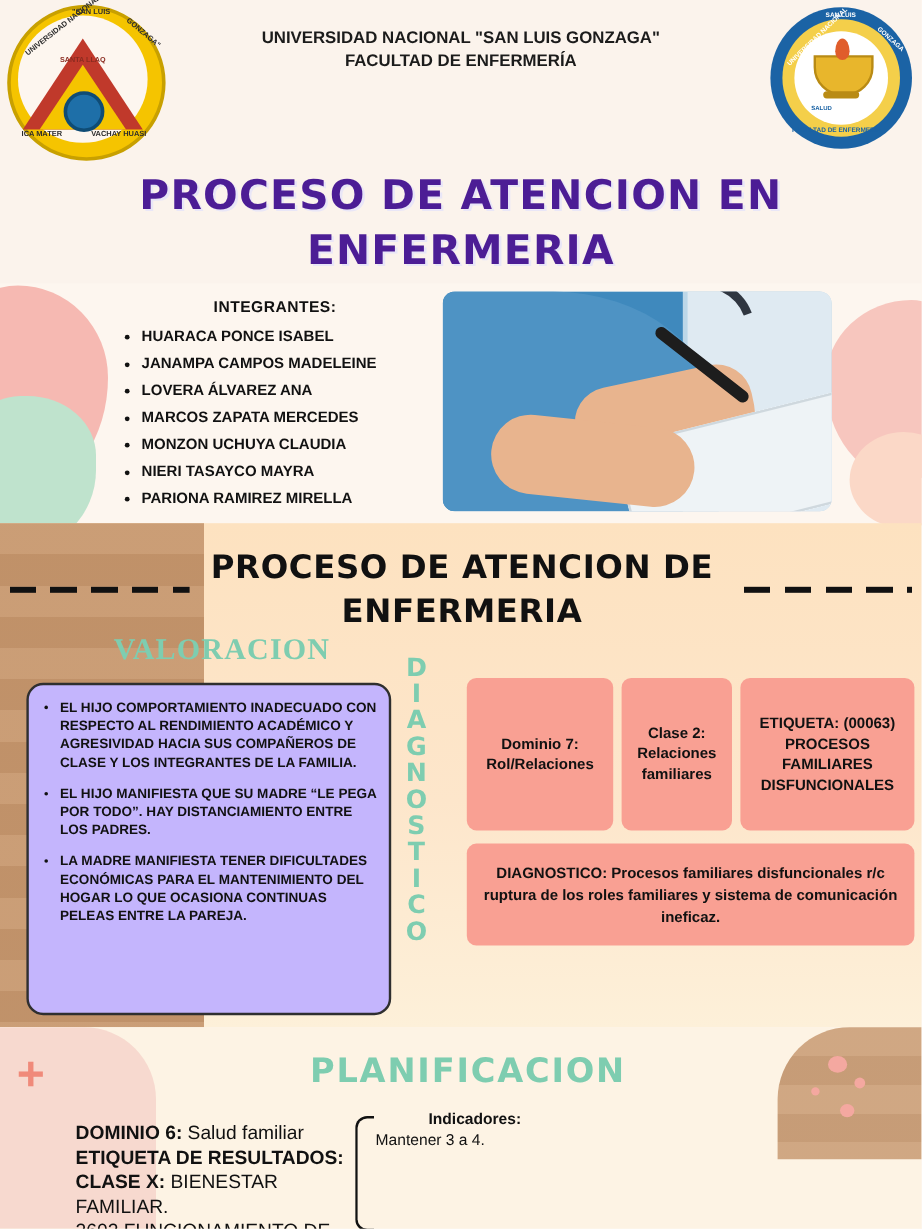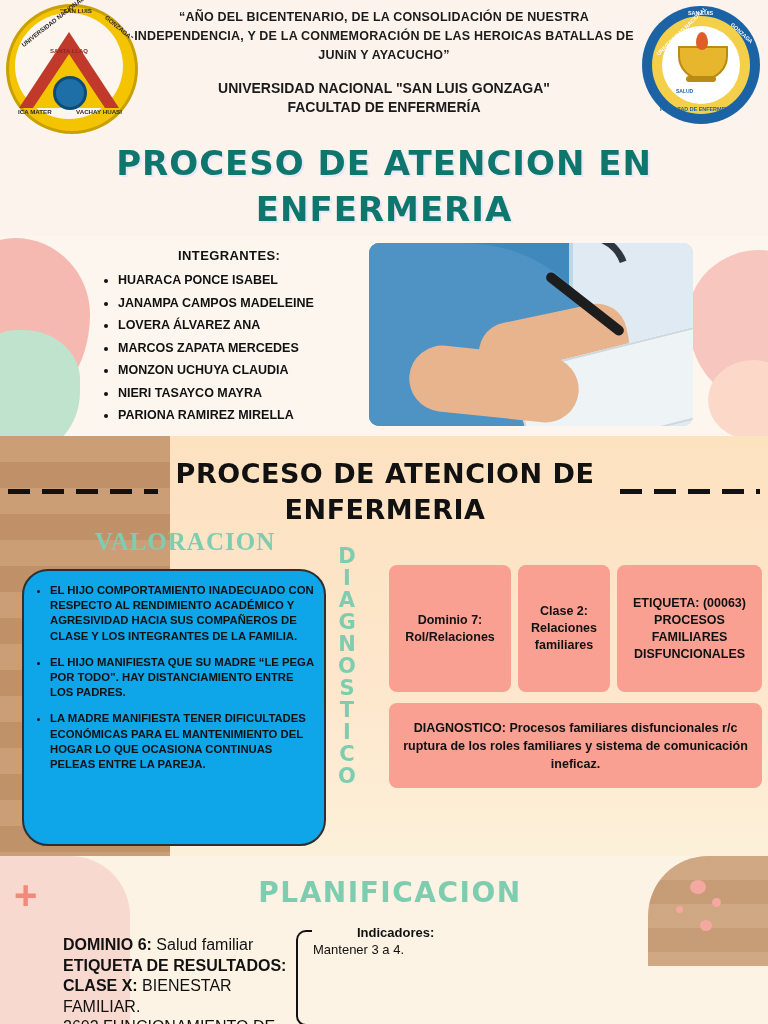--- a/index.html
+++ b/index.html
@@ -97,21 +97,21 @@
   .rt4{left:18px;top:100px;color:#1b63a5;}
   .rt5{left:34px;top:82px;color:#1b63a5;font-size:5px;}
 
   
   .title-band{
     position:absolute;left:0;top:136px;width:768px;height:100px;
     background:#fbf3ec;
   }
   .main-title{
     position:absolute;left:0;top:140px;width:768px;text-align:center;
-    color:#0f766e;font-size:34px;font-weight:bold;letter-spacing:1px;
+    color:#4c1d95;font-size:34px;font-weight:bold;letter-spacing:1px;
     text-shadow:2px 2px 0 #e9e6f7;
     font-family:"DejaVu Sans",sans-serif;
     line-height:46px;
   }
 
   
   .integrantes{
     position:absolute;left:100px;top:248px;width:260px;color:#111;
   }
   .integ-title{font-size:13px;font-weight:bold;letter-spacing:.4px;margin-bottom:8px;padding-left:78px;}
@@ -152,21 +152,21 @@
   .dash-l{left:8px;width:150px;background:repeating-linear-gradient(90deg,#111 0 22px,transparent 22px 34px);}
   .dash-r{right:8px;width:140px;background:repeating-linear-gradient(90deg,#111 0 22px,transparent 22px 34px);}
 
   .valoracion-title{
     position:absolute;left:60px;top:528px;width:250px;text-align:center;
     color:#7ecdb0;font-size:25px;font-weight:bold;letter-spacing:1px;
     font-family:Liberation Serif, serif;
   }
   .valoracion-box{
     position:absolute;left:22px;top:569px;width:300px;height:273px;
-    background:#0ea5e9;border:2px solid #2f2f2f;border-radius:26px;
+    background:#c4b5fd;border:2px solid #2f2f2f;border-radius:14px;
   }
   .valoracion-box ul{margin:12px 0 0 0;padding-left:26px;}
   .valoracion-box li{font-size:11.3px;font-weight:bold;line-height:15.2px;color:#111;margin-bottom:11px;padding-right:8px;}
 
   .diag-vert{
     position:absolute;left:332px;top:545px;width:30px;
     color:#7ecdb0;font-size:21px;font-weight:bold;line-height:22px;text-align:center;
     font-family:"DejaVu Sans",sans-serif;letter-spacing:0;
   }
   .diag-vert span{display:block;}
@@ -226,21 +226,20 @@
   .sp1{left:690px;top:880px;width:16px;height:14px;background:#f4a8a0;}
   .sp2{left:712px;top:898px;width:9px;height:9px;background:#f4a8a0;}
   .sp3{left:676px;top:906px;width:7px;height:7px;background:#f4a8a0;}
   .sp4{left:700px;top:920px;width:12px;height:11px;background:#f4a8a0;}
 </style>
 </head>
 <body>
 
 <div class="header">
   <div class="hdr-text">
-    <div class="hdr-line1">“AÑO DEL BICENTENARIO, DE LA CONSOLIDACIÓN DE NUESTRA INDEPENDENCIA, Y DE LA CONMEMORACIÓN DE LAS HEROICAS BATALLAS DE JUNíN Y AYACUCHO”</div>
     <div class="hdr-line2">UNIVERSIDAD NACIONAL "SAN LUIS GONZAGA"</div>
     <div class="hdr-line2" style="margin-top:0">FACULTAD DE ENFERMERÍA</div>
   </div>
 
   <div class="logo-left">
     <div class="ring"></div>
     <div class="ring2"></div>
     <div class="tri"></div>
     <div class="tri-in"></div>
     <div class="sun"></div>

